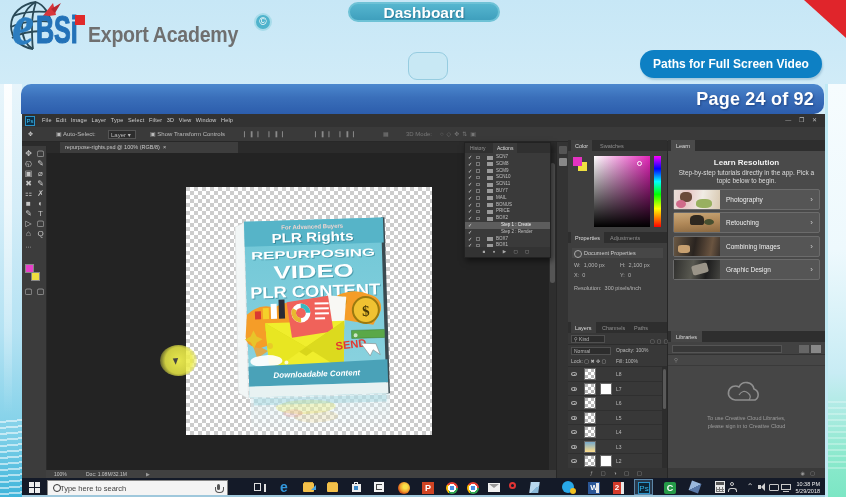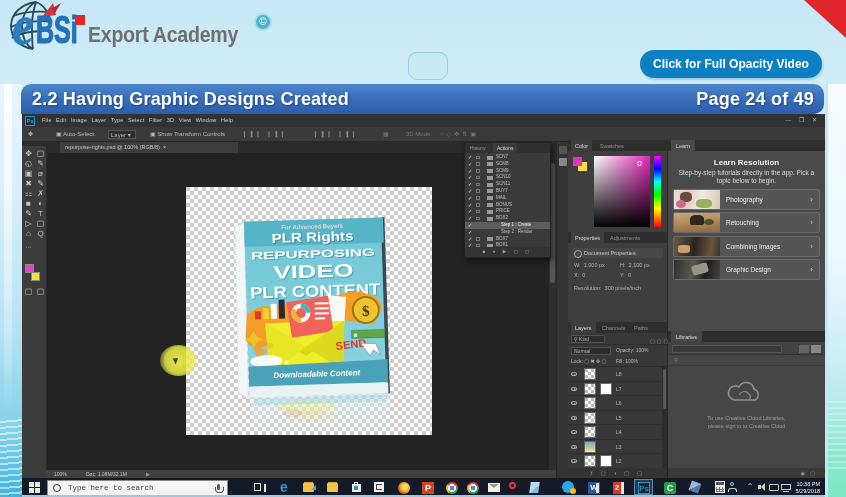--- a/index.html
+++ b/index.html
@@ -130,21 +130,21 @@
 #statusbar{position:absolute;left:24px;top:356px;width:510px;height:8px;background:#404040;color:#c8c8c8;font-size:5px;line-height:8px;}
 #statusbar .z{position:absolute;left:8px;top:0;}
 #statusbar .d{position:absolute;left:40px;top:0;}
 #statusbar .a{position:absolute;left:100px;top:0;color:#999;}
 
 #taskbar{position:absolute;left:0;top:364px;width:803px;height:17px;background:#141a28;}#botline{position:absolute;left:22px;top:495px;width:803px;height:2px;background:#9fc8dc;}
 #tb-start{position:absolute;left:7px;top:4px;width:11px;height:11px;}
 #tb-start div{position:absolute;width:5px;height:5px;background:#eee;}
 #tb-search{position:absolute;left:25px;top:1.5px;width:181px;height:16px;background:#f4f4f4;border:1px solid #888;color:#444;font-size:7.5px;line-height:15px;}
 #tb-search .circ{position:absolute;left:5px;top:3px;width:8px;height:8px;border:1.5px solid #333;border-radius:50%;}
-#tb-search .txt{position:absolute;left:20px;top:0;font-family:Liberation Mono, monospace;}
+#tb-search .txt{position:absolute;left:12px;top:0;}
 #tb-search .mic{position:absolute;right:7px;top:3px;width:3px;height:6px;background:#555;border-radius:2px;}#tb-search .mic:after{content:"";position:absolute;left:-2px;top:3px;width:7px;height:5px;border:1px solid #555;border-top:none;border-radius:0 0 4px 4px;}
 .ic{position:absolute;top:2px;width:14px;height:15px;}
 .ic.ul:after{content:"";position:absolute;left:0;bottom:-2px;width:100%;height:2px;background:#4596d3;}
 .fold{position:absolute;left:1px;top:3px;width:11px;height:9px;background:#f3c04a;border-radius:1px;box-shadow:0 -2px 0 -1px #d8a838;}
 .chrome{position:absolute;left:1px;top:2px;width:12px;height:12px;border-radius:50%;background:radial-gradient(circle,#4a90e2 0 2.5px,#fff 2.5px 4px,transparent 4px),conic-gradient(#ea4335 0 25%,#34a853 25% 60%,#fbbc05 60% 85%,#ea4335 85%);}
 .tray{position:absolute;top:2px;width:12px;height:15px;}
 #tb-time{position:absolute;left:768px;top:3px;width:30px;color:#eee;font-size:5.5px;text-align:right;line-height:1.25;}
 </style>
 </head>
 <body>
@@ -170,25 +170,25 @@
       </g>
       <path d="M34,17 L45,3 L48,15 Z" fill="#d8363c"></path>
       <path d="M43,9 L53,3 L47,13 Z" fill="#b82830"></path>
     </svg>
     <span class="e">e</span>
     <span class="ebsi">BSi</span>
     <div style="position:absolute;left:75px;top:15px;width:10px;height:10px;background:#e02a2a;"></div>
     <span class="exp">Export Academy</span>
     <div class="cop">©</div>
   </div>
+  <div id="dash">Dashboard</div>
   <div id="designtab"></div>
-  <div id="fullscr">Click for Full Opacity Video</div>
+  <div id="fullscr">Paths for Full Screen Video</div>
   <div id="titlebar">
-      <span class="l">2.2 Having Graphic Designs Created</span>
-      <span class="r">Page 24 of 49</span>
+      <span class="r">Page 24 of 92</span>
     </div>
   <div id="shot">
     <div id="menubar">
         <div class="psico">Ps</div>
         <span style="position:absolute;right:5px;top:0;color:#bbb;font-size:6px;letter-spacing:3px">— ❐ ✕</span>
         <span class="items">File&nbsp;&nbsp;Edit&nbsp;&nbsp;Image&nbsp;&nbsp;Layer&nbsp;&nbsp;Type&nbsp;&nbsp;Select&nbsp;&nbsp;Filter&nbsp;&nbsp;3D&nbsp;&nbsp;View&nbsp;&nbsp;Window&nbsp;&nbsp;Help</span>
       </div>
     <div id="optbar">
         <span style="position:absolute;left:6px;color:#ddd">✥</span>
         <span style="position:absolute;left:34px">▣ Auto-Select:</span>

